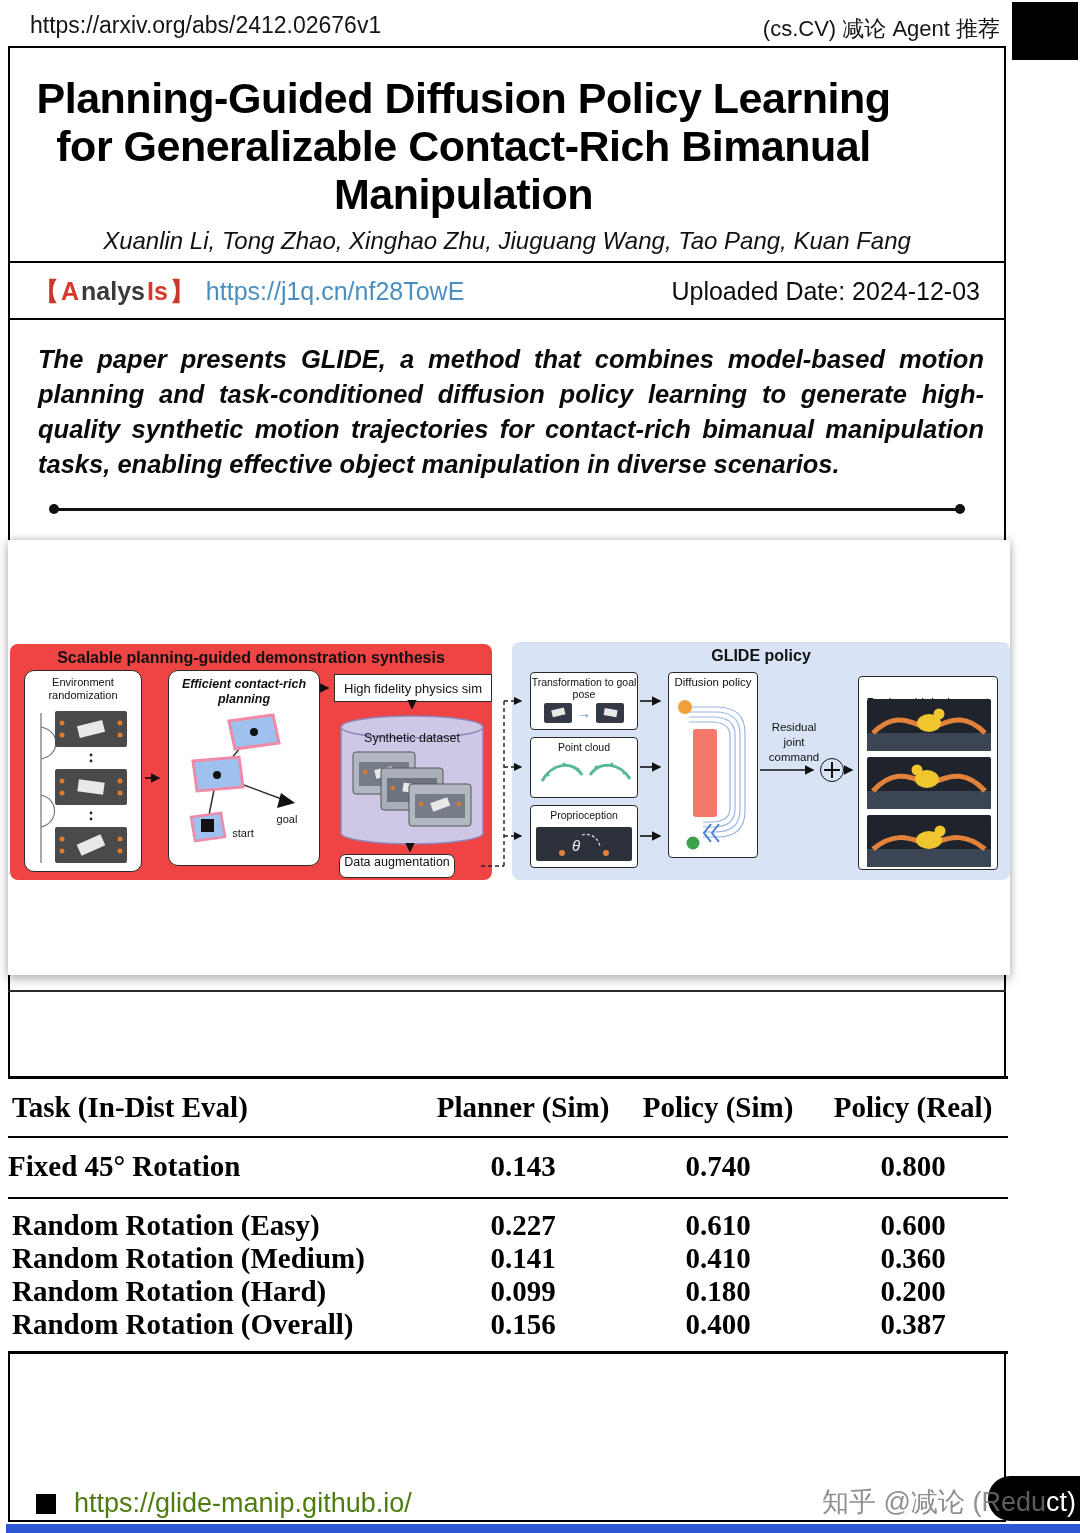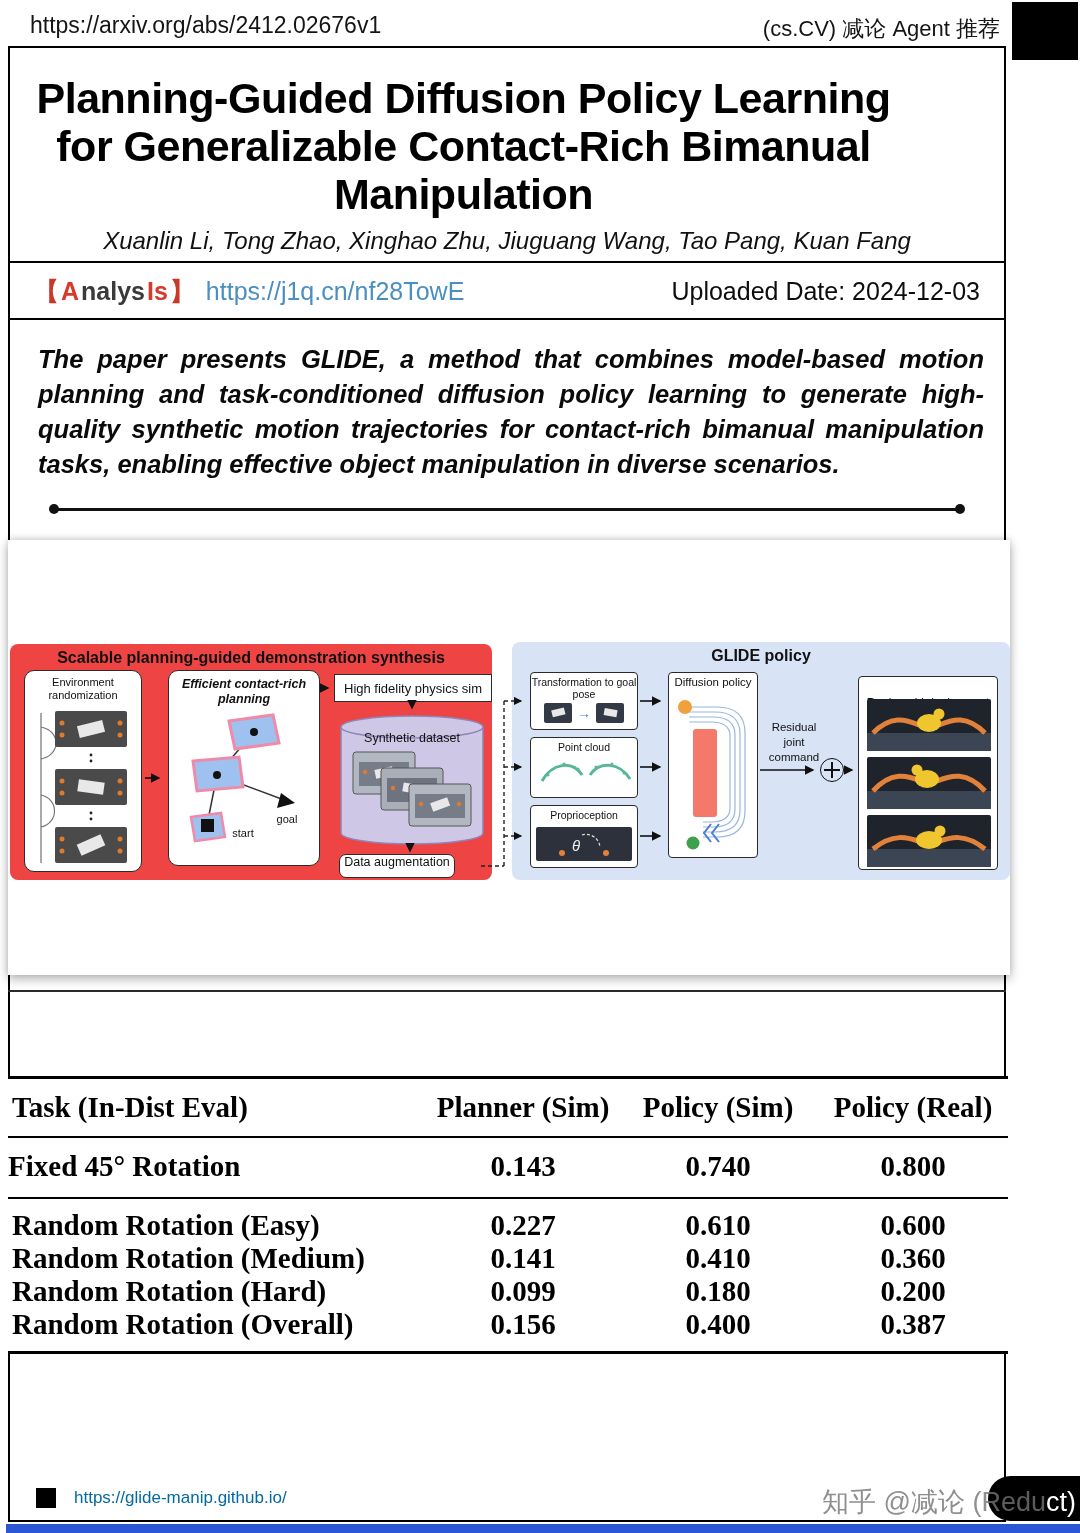--- a/index.html
+++ b/index.html
@@ -94,21 +94,21 @@
   .eval-table th, .eval-table td { font-weight:700; text-align:center; line-height:33px; }
   .eval-table th.task, .eval-table td.task { text-align:left; padding-left:4px; }
   .eval-table thead th { padding:12px 0 12px; border-bottom:2.5px solid #000; }
   .eval-table tbody.first td { padding:12px 0 14px; border-bottom:2.5px solid #000; }
   .eval-table tbody.rest tr:first-child td { padding-top:10px; }
   .eval-table tbody.rest tr:last-child td { padding-bottom:10px; }
 
   
   .footer-left { position:absolute; left:36px; top:1488px; display:flex; align-items:center; gap:18px; z-index:3; }
   .footer-icon { width:20px; height:20px; background:#000; }
-  .footer-link { font-size:17px; color:#0369a1; text-decoration:none; }
+  .footer-link { font-size:27px; color:#4d7c0f; text-decoration:none; }
   .wm-pill { position:absolute; left:988px; top:1476px; width:92px; height:45px; background:#000; border-radius:23px 0 0 23px; z-index:3; }
   .watermark { position:absolute; right:4px; top:1484px; font-size:27px; white-space:nowrap; z-index:4;margin-left:48px; }
   .wm-gray { color:rgba(115,115,115,0.8); }
   .wm-white { color:#fff; }
   .bottom-bar { position:absolute; left:6px; top:1524px; width:1074px; height:9px; background:#2b57d5; }
 </style>
 </head>
 <body>
 
 <div class="page">

